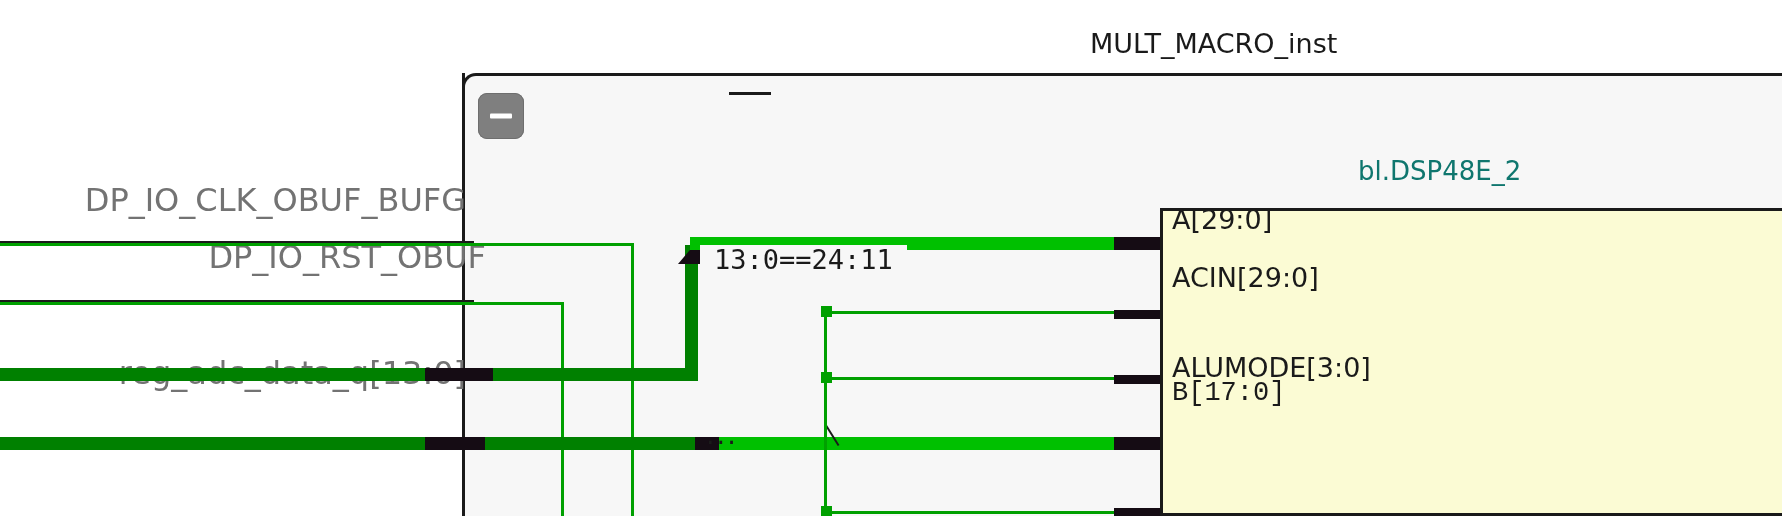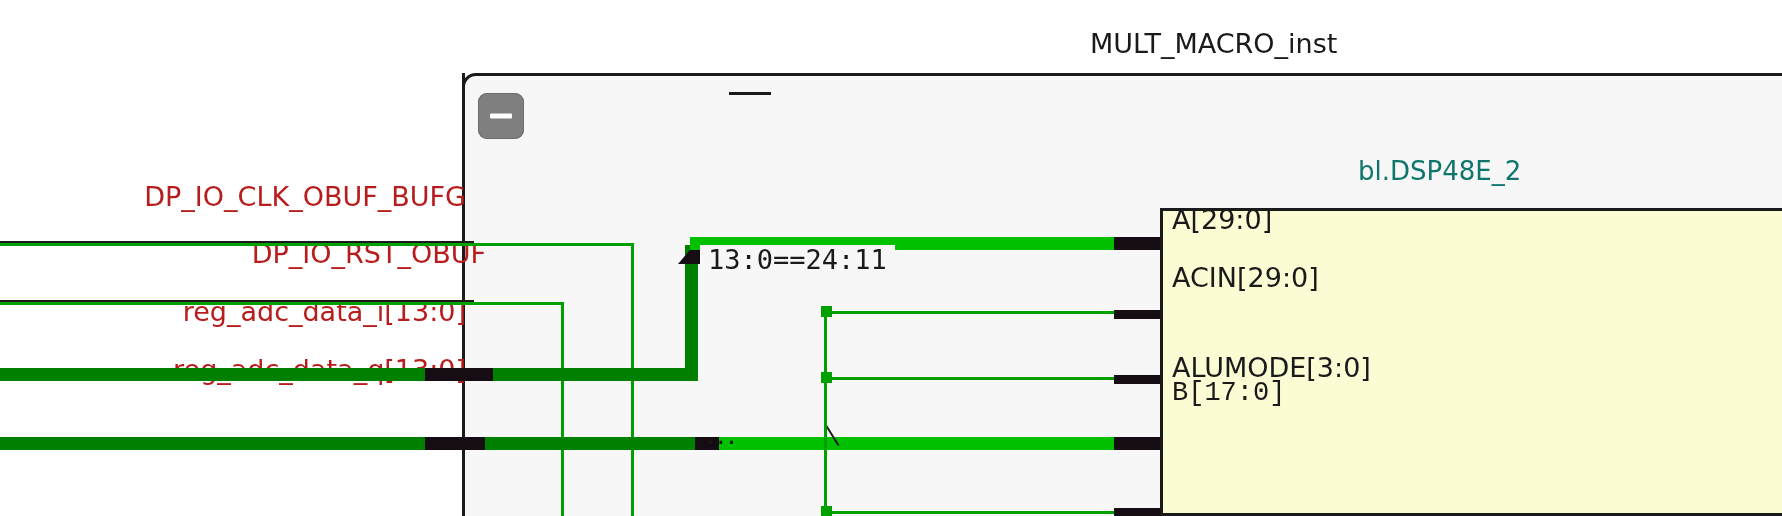--- a/index.html
+++ b/index.html
@@ -91,22 +91,22 @@
     position: absolute;
     font-size: 27px;
     color: #1a1a1a;
     white-space: nowrap;
     left: 1172px;
   }
 
   
   .port-label {
     position: absolute;
-    font-size: 27px;
-    color: #b91c1c;
+    font-size: 32px;
+    color: #737373;
     white-space: nowrap;
     text-align: left;
     transform: translateX(-100%);
   }
 
   
   .net-h {            
     position: absolute;
     background: #00a000;
   }
@@ -137,21 +137,21 @@
   }
 
   .split-label {
     position: absolute;
     font-family: "DejaVu Sans Mono", "Liberation Mono", monospace;
     font-size: 27px;
     color: #1a1a1a;
     background: #f7f7f7;
     white-space: nowrap;
     line-height: 1;
-    padding: 1px 8px;
+    padding: 1px 14px;
   }
 
   .ellipsis {
     position: absolute;
     font-size: 27px;
     color: #1a1a1a;
     letter-spacing: 2px;
     line-height: 1;
   }
 
@@ -174,21 +174,20 @@
   <div class="collapse-btn">
     <span class="bar"></span>
   </div>
 
   <div class="col-line abs" style="left:462px; top:73px; height:443px;"></div>
 
   <div class="port-label" style="left:466px; top:181px;">DP_IO_CLK_OBUF_BUFG</div>
 
   <div class="port-label" style="left:466px; top:238px;margin-left:20px;">DP_IO_RST_OBUF</div>
 
-  <div class="port-label" style="left:466px; top:296px;">reg_adc_data_i[13:0]</div>
 
   <div class="port-label" style="left:466px; top:354px;">reg_adc_data_q[13:0]</div>
 
   <div class="abs" style="left:0px; top:241px; width:474px; height:3px; background:#1a1a1a;"></div>
   <div class="abs" style="left:0px; top:300px; width:474px; height:3px; background:#1a1a1a;"></div>
 
   <div class="net-h net-thin" style="left:0px; top:243px; width:474px;"></div>
   <div class="net-h net-thin" style="left:474px; top:243px; width:160px;"></div>
   <div class="net-v netv-thin" style="left:631px; top:243px; height:273px;"></div>
 

